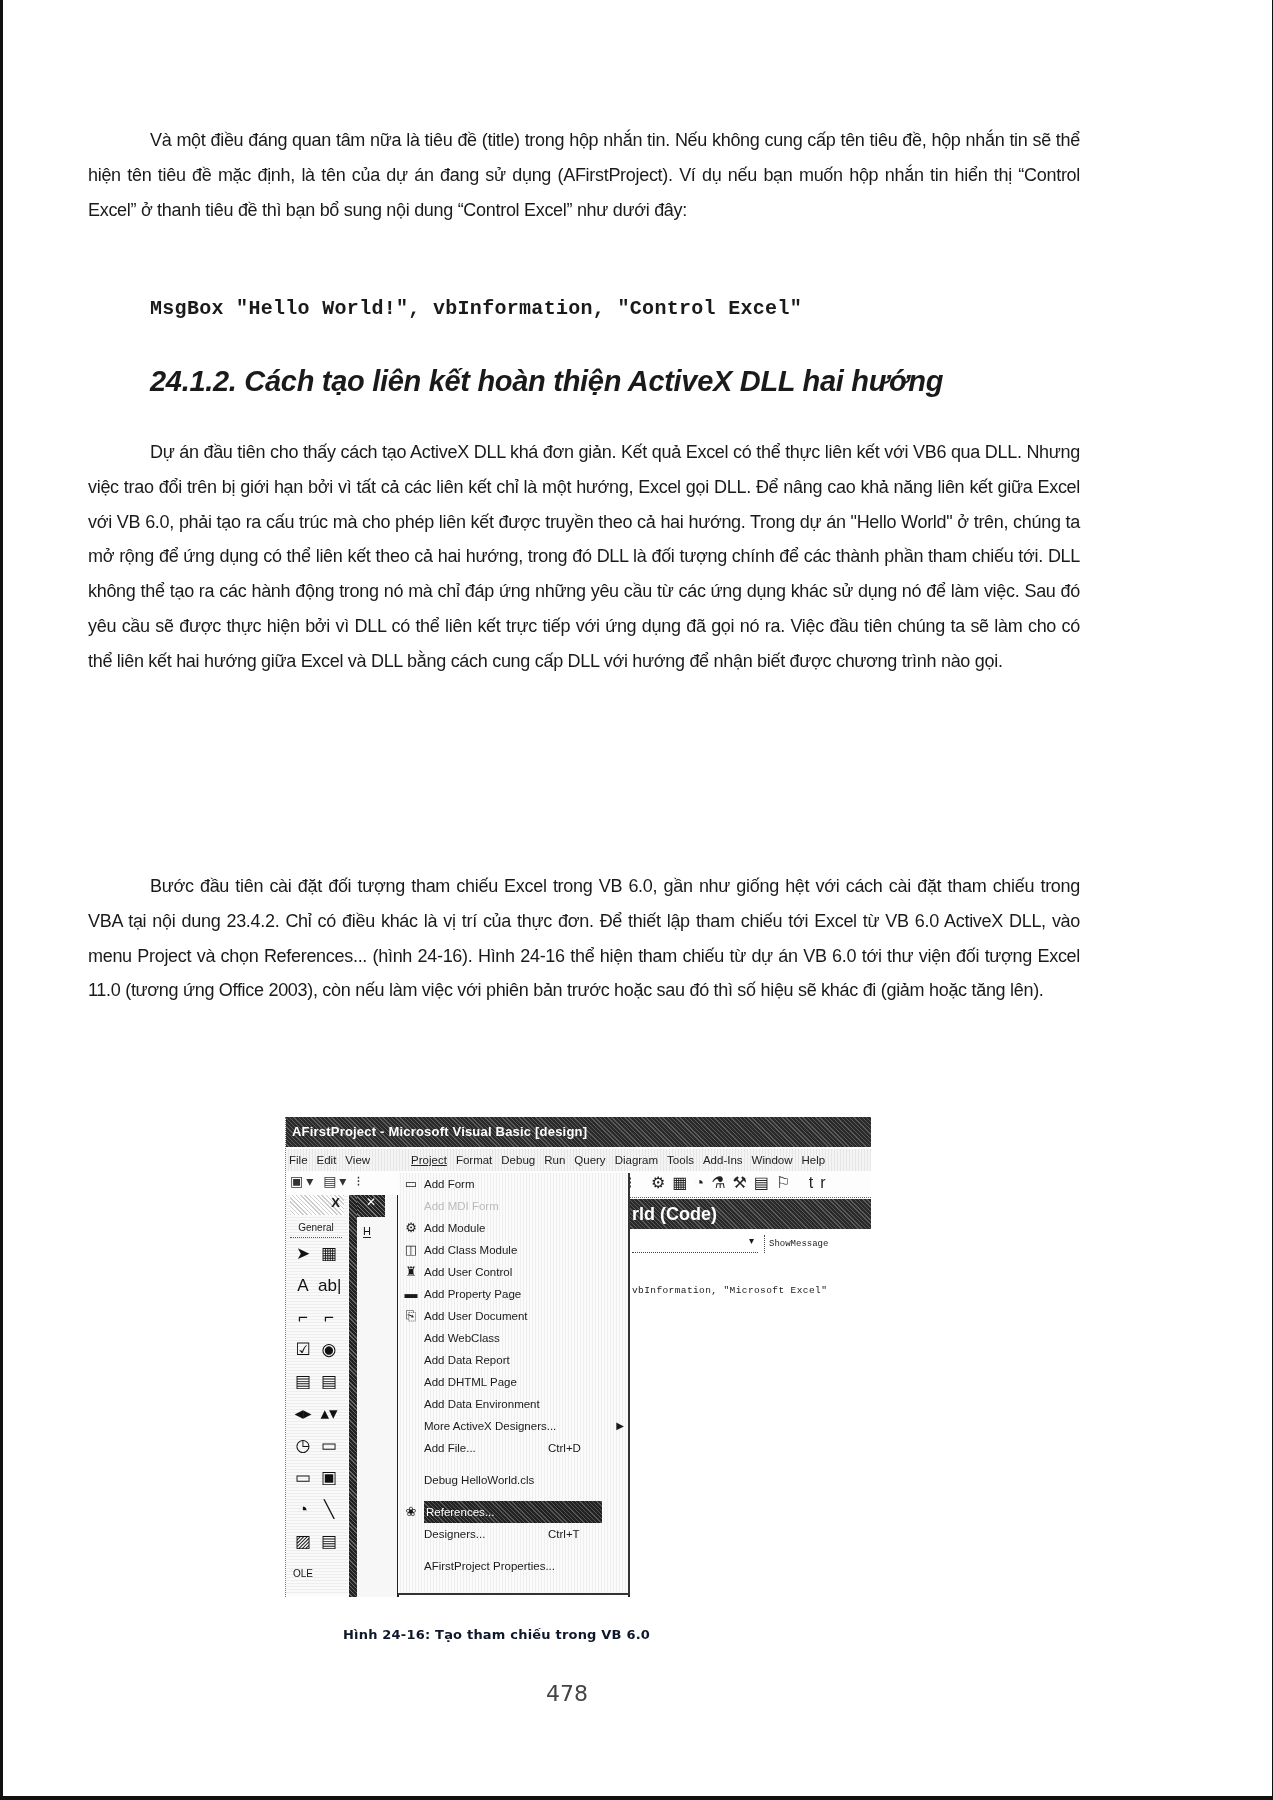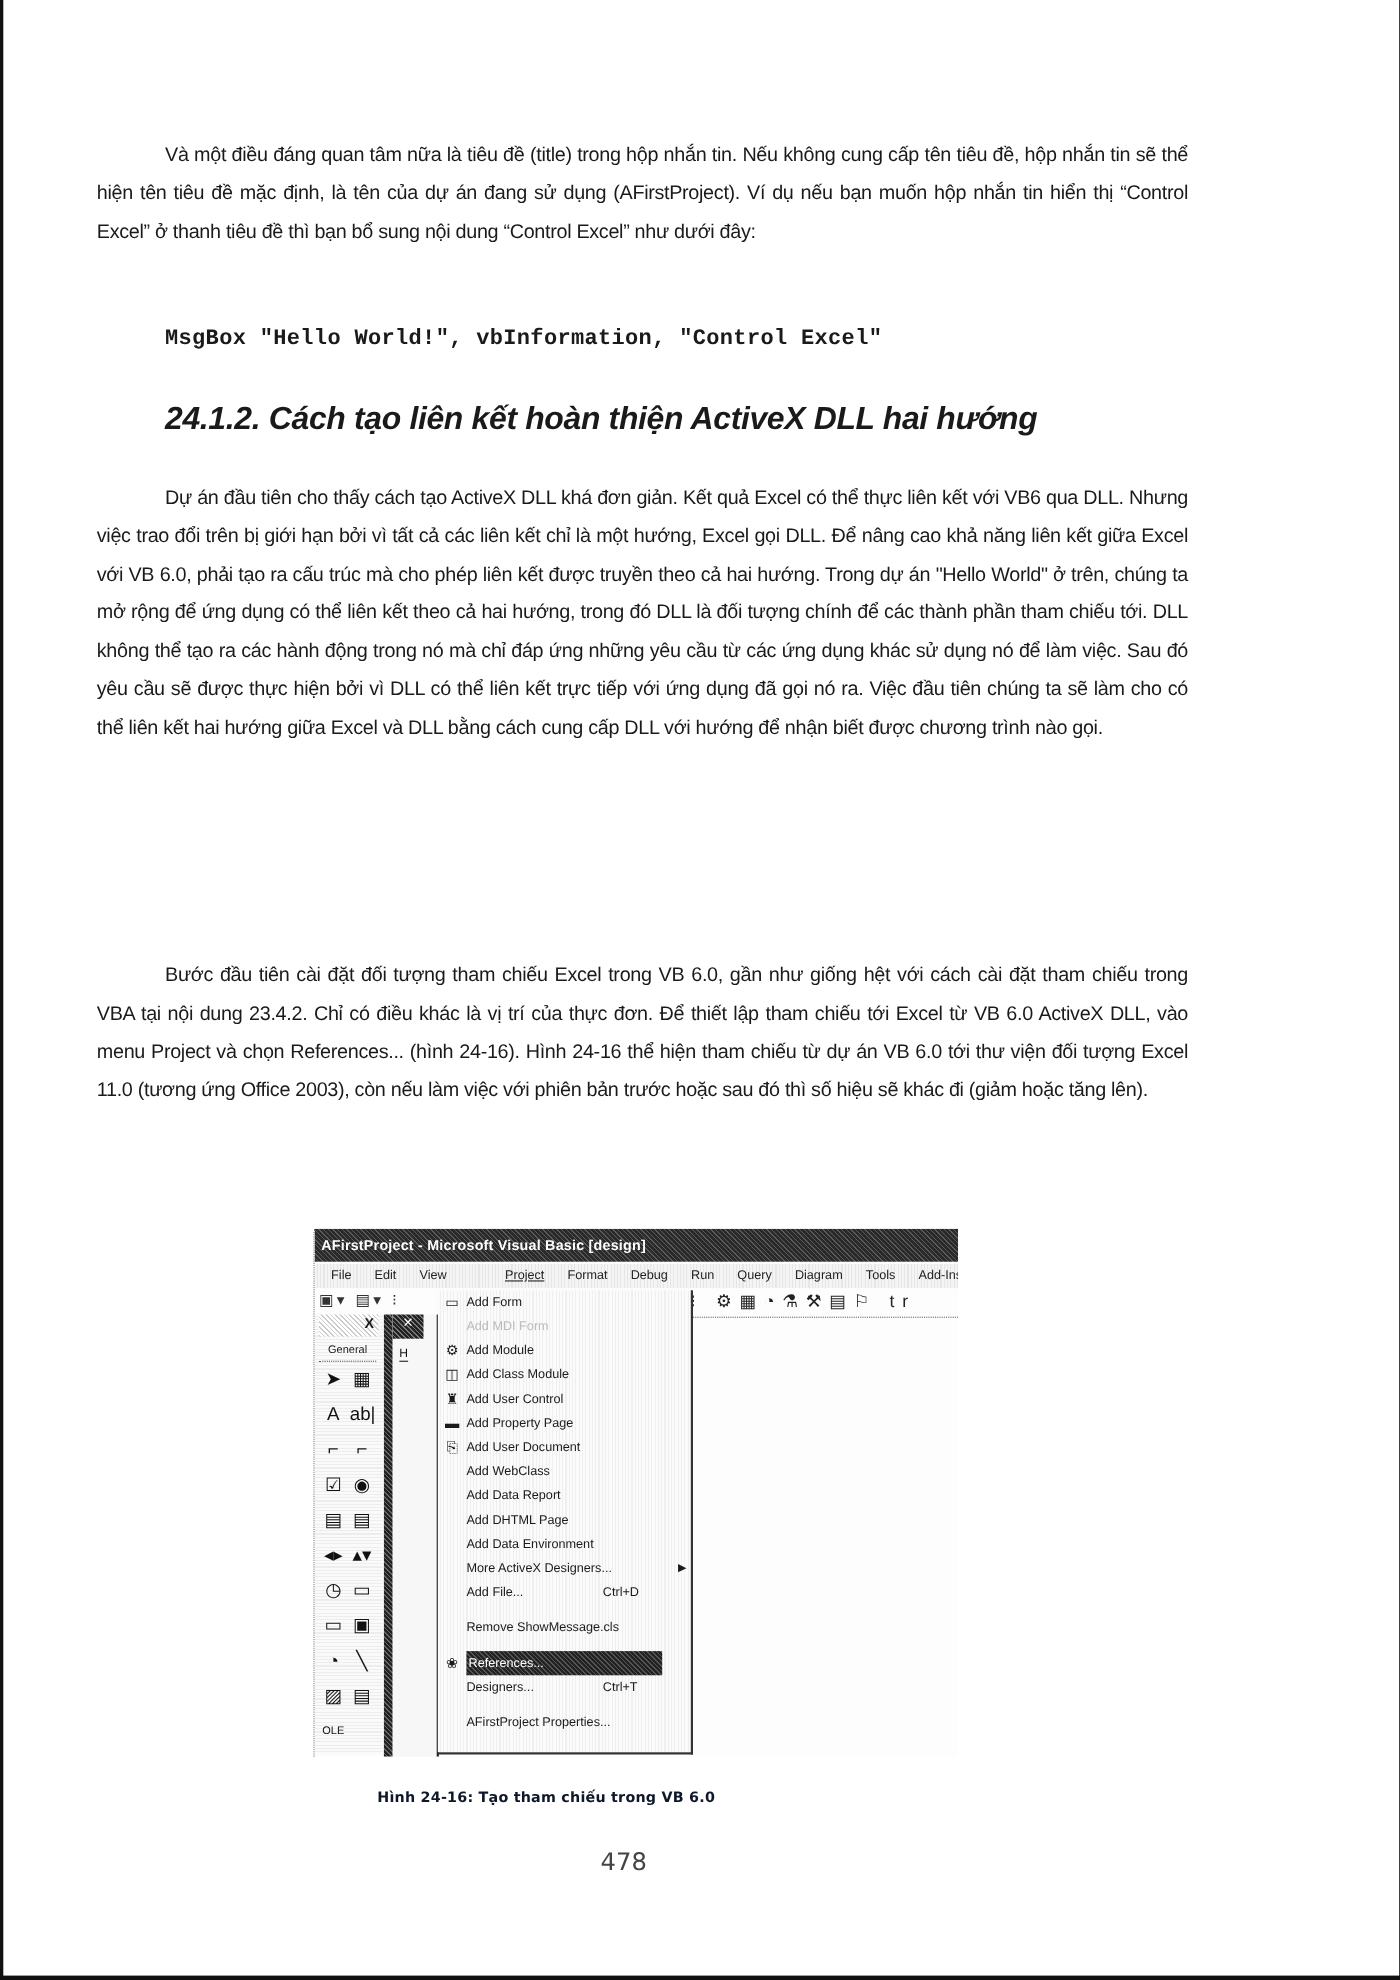--- a/index.html
+++ b/index.html
@@ -38,21 +38,21 @@
     position:absolute; left:0; top:0; width:100%; height:30px;
     background:repeating-linear-gradient(45deg,#2a2a2a 0 2px,#5a5a5a 2px 3px);
     color:#fff; font-weight:bold; font-size:13px; line-height:30px; padding-left:6px;
     box-sizing:border-box; letter-spacing:0.2px;
   }
   .fig-menubar {
     position:absolute; left:0; top:32px; width:100%; height:22px;
     font-size:11.5px; line-height:22px; color:#222; white-space:nowrap;
     background:repeating-linear-gradient(90deg,#f4f4f4 0 2px,#e6e6e6 2px 3px);
   }
-  .fig-menubar span { margin-right:6px; margin-left:15px; }
+  .fig-menubar span { margin-right:6px; margin-left:3px; }
   .fig-menubar span.active { text-decoration:underline;padding-left:32px; }
   .fig-toolbar-left { position:absolute; left:4px; top:56px; font-size:14px; color:#333; letter-spacing:3px; }
   .fig-toolbar-right { position:absolute; left:315px; top:56px; width:270px; height:24px; font-size:16px; color:#222; letter-spacing:7px; white-space:nowrap;
     border-bottom:1px dotted #666; }
   .toolbox {
     position:absolute; left:0; top:78px; width:62px; height:400px;
     background:repeating-linear-gradient(0deg,#fafafa 0 2px,#ededed 2px 3px);
   }
   .toolbox-close { position:absolute; left:4px; top:0; width:54px; height:20px; font-size:13px; font-weight:bold; text-align:right; padding-right:4px; box-sizing:border-box;
     background:repeating-linear-gradient(45deg,#ccc 0 1px,#fff 1px 3px); }
@@ -141,37 +141,45 @@
         <div class="tool">▤</div>
         <div class="tool" style="font-size: 10px;">OLE</div>
       </div>
   </div>
   <div class="dark-bar"></div>
   <div class="project-box">
     <div class="ptab">✕</div>
     <div class="pnode">H</div>
   </div>
 
+  <div class="code-window">
+    <div class="code-title">rld (Code)</div>
+    <div class="code-combo1">
+      <span>▾</span>
+    </div>
+    <div class="code-combo2">ShowMessage</div>
+    <div class="code-line">vbInformation, "Microsoft Excel"</div>
+  </div>
 
   <div class="menu" id="projmenu">
       <div class="menu-item"><span class="mi-icon">▭</span><span class="mi-label">Add Form</span></div>
       <div class="menu-item disabled"><span class="mi-icon"></span><span class="mi-label">Add MDI Form</span></div>
       <div class="menu-item"><span class="mi-icon">⚙</span><span class="mi-label">Add Module</span></div>
       <div class="menu-item"><span class="mi-icon">◫</span><span class="mi-label">Add Class Module</span></div>
       <div class="menu-item"><span class="mi-icon">♜</span><span class="mi-label">Add User Control</span></div>
       <div class="menu-item"><span class="mi-icon">▬</span><span class="mi-label">Add Property Page</span></div>
       <div class="menu-item"><span class="mi-icon">⎘</span><span class="mi-label">Add User Document</span></div>
       <div class="menu-item"><span class="mi-icon"></span><span class="mi-label">Add WebClass</span></div>
       <div class="menu-item"><span class="mi-icon"></span><span class="mi-label">Add Data Report</span></div>
       <div class="menu-item"><span class="mi-icon"></span><span class="mi-label">Add DHTML Page</span></div>
       <div class="menu-item"><span class="mi-icon"></span><span class="mi-label">Add Data Environment</span></div>
       <div class="menu-item"><span class="mi-icon"></span><span class="mi-label">More ActiveX Designers...</span><span class="mi-arrow">▶</span></div>
       <div class="menu-item"><span class="mi-icon"></span><span class="mi-label">Add File...</span><span class="mi-shortcut">Ctrl+D</span></div>
       <div class="menu-sep"></div>
-      <div class="menu-item"><span class="mi-icon"></span><span class="mi-label">Remove ShowMessage.cls</span></div>
+      <div class="menu-item"><span class="mi-icon"></span><span class="mi-label">Debug HelloWorld.cls</span></div>
       <div class="menu-sep"></div>
       <div class="menu-item selected"><span class="mi-icon">❀</span><span class="mi-label">References...</span></div>
       <div class="menu-item"><span class="mi-icon"></span><span class="mi-label">Designers...</span><span class="mi-shortcut">Ctrl+T</span></div>
       <div class="menu-sep"></div>
       <div class="menu-item"><span class="mi-icon"></span><span class="mi-label">AFirstProject Properties...</span></div>
     </div>
 </div>
 
 <div class="caption">Hình 24-16: Tạo tham chiếu trong VB 6.0</div>
 <div class="page-number">478</div>

